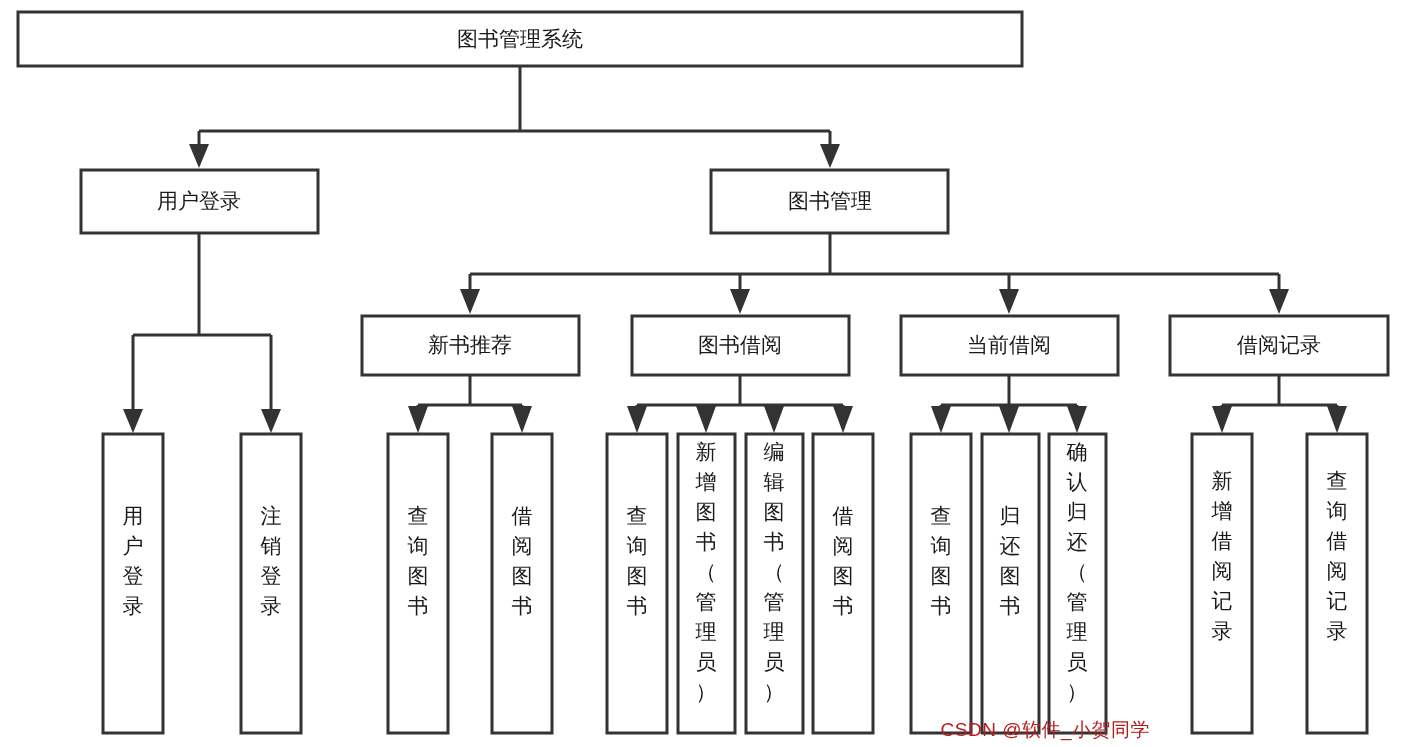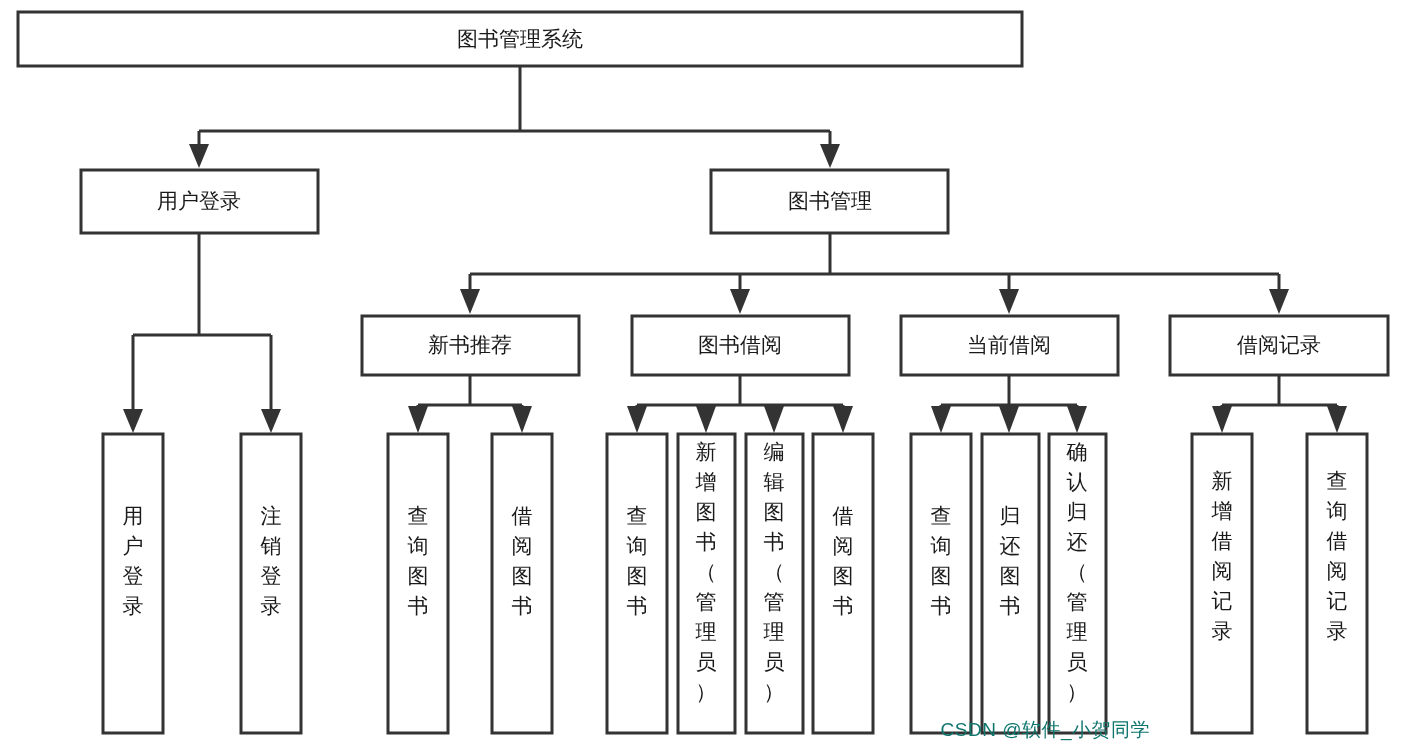--- a/index.html
+++ b/index.html
@@ -55,21 +55,21 @@
     font-size: 21px;
     fill: #1a1a1a;
     text-anchor: middle;
   }
   .watermark-text {
     position: absolute;
     right: 8px;
     bottom: 4px;
     font-family: "Liberation Sans", "DejaVu Sans", sans-serif;
     font-size: 19px;
-    color: #0f766e;
+    color: #b91c1c;
     letter-spacing: 0.5px;
     white-space: nowrap;
     user-select: none;
   }
 </style>
 </head>
 <body>
 
 <div id="diagram-root">
 

